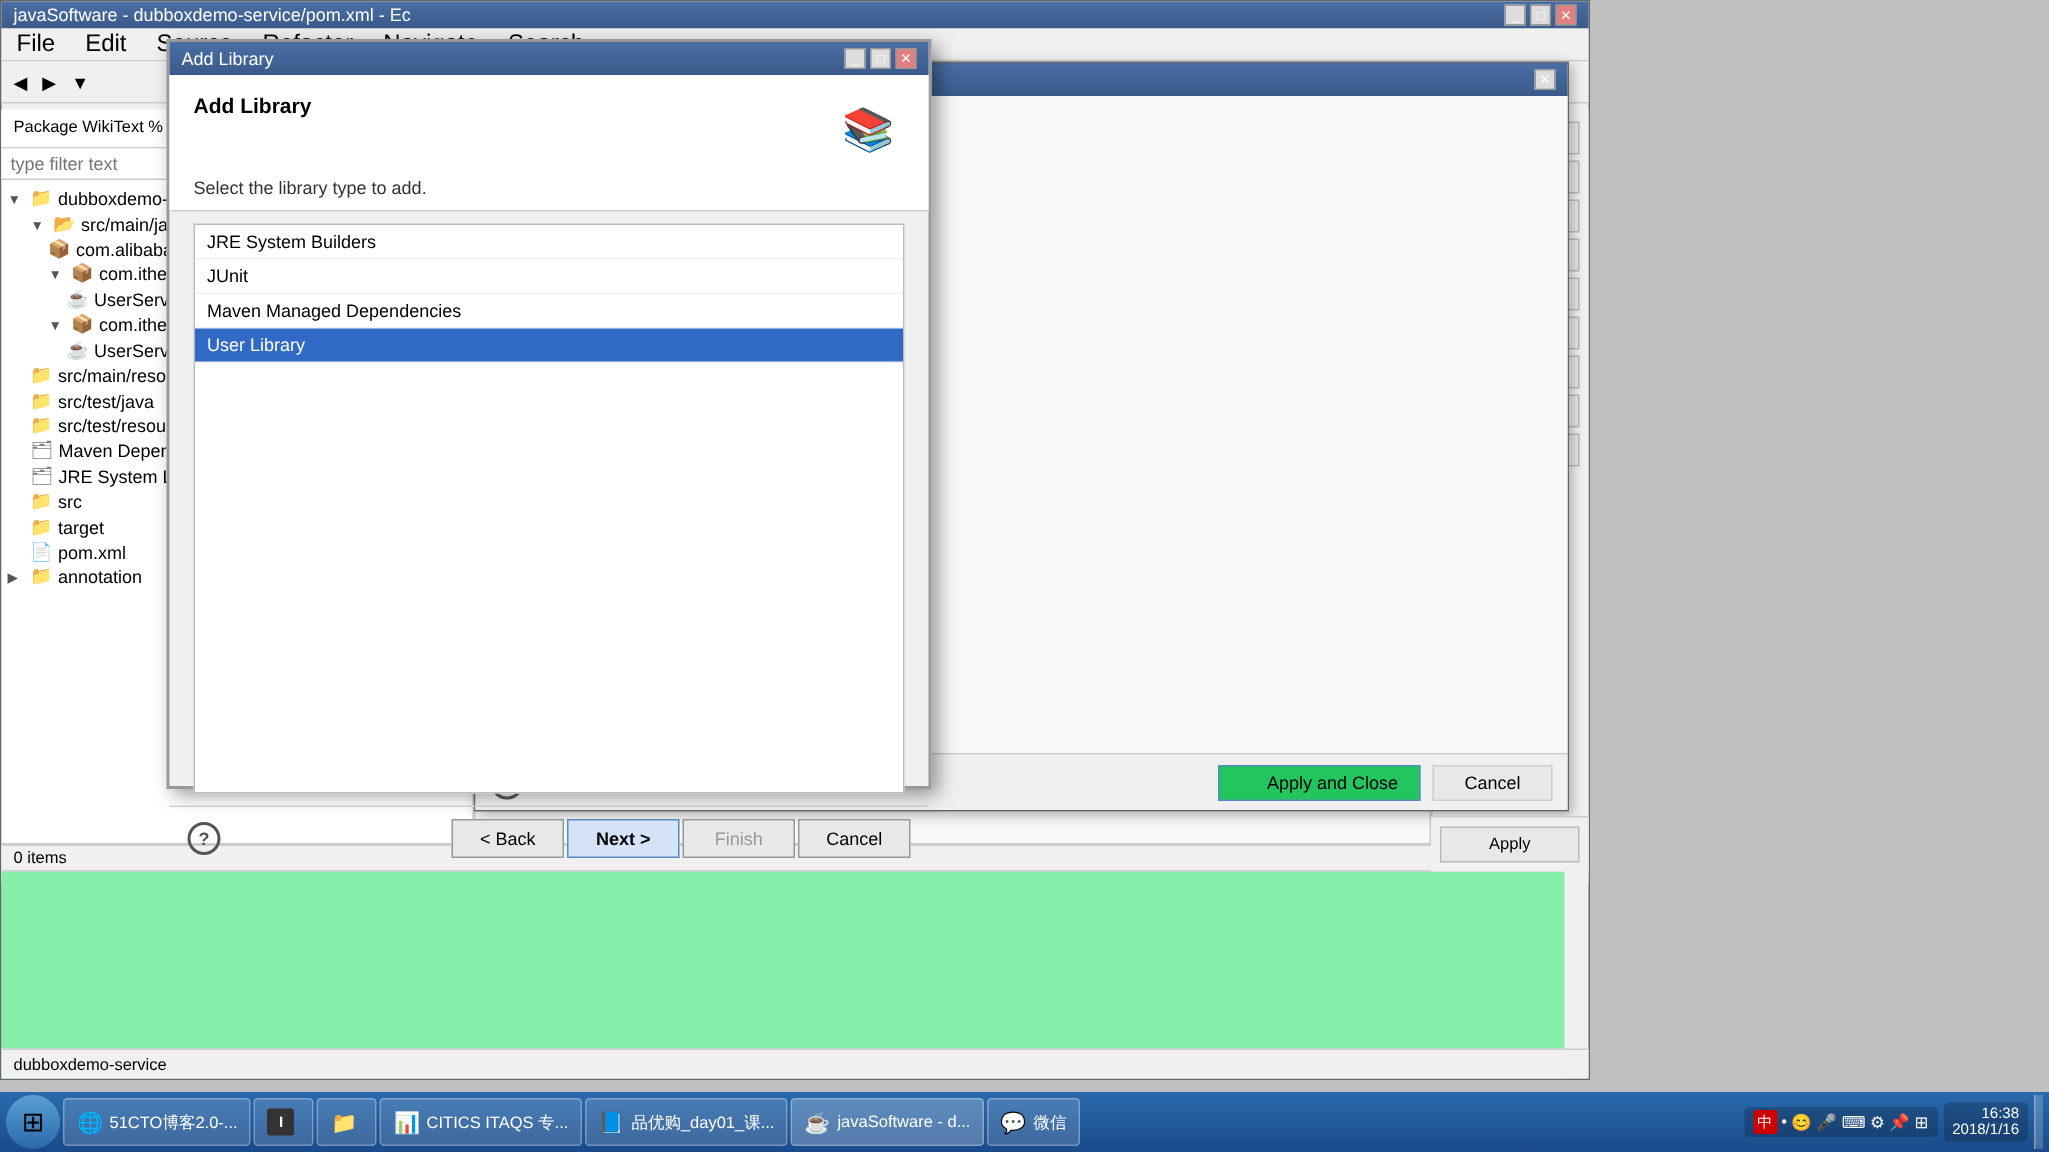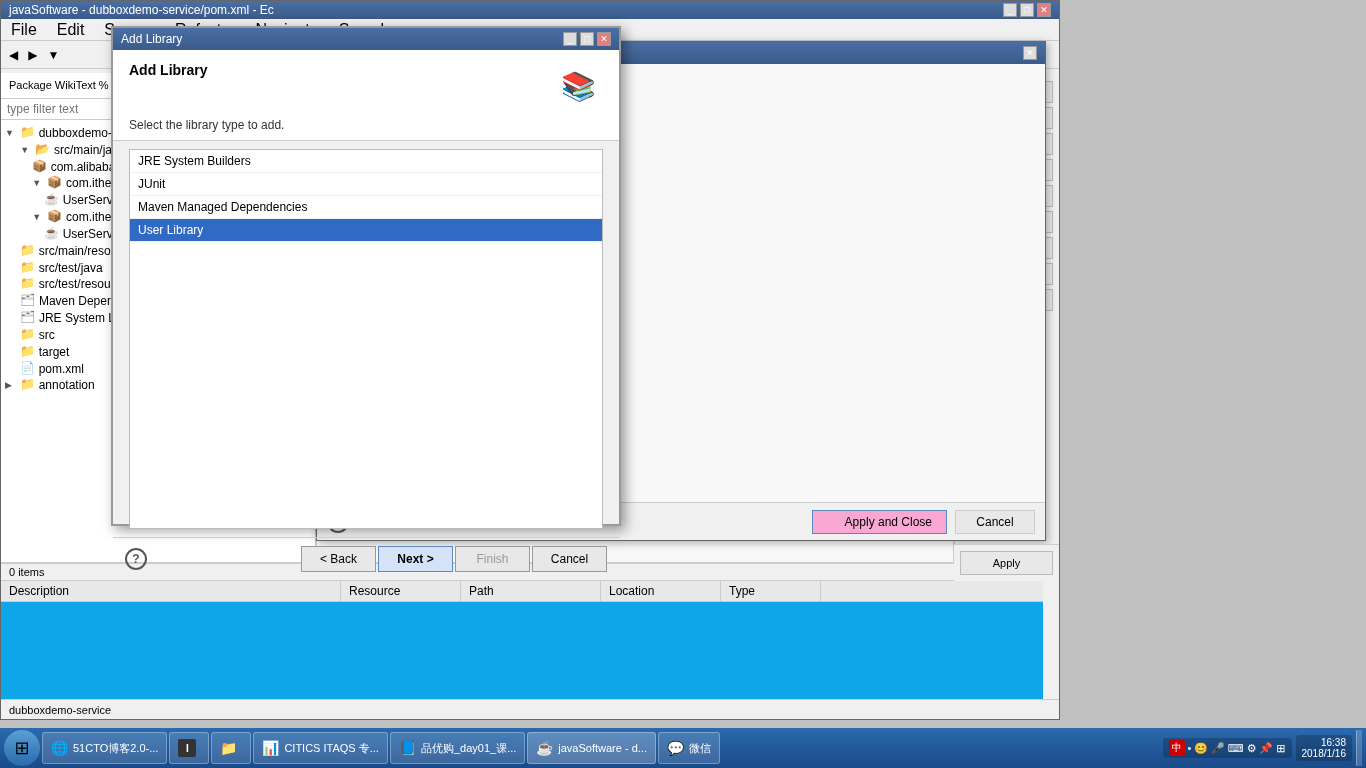--- a/index.html
+++ b/index.html
@@ -230,21 +230,21 @@
       padding: 4px 14px;
       border: 1px solid #ccc;
       background: #e8e8e8;
       cursor: pointer;
       font-size: 12px;
       min-width: 80px;
       text-align: center;
     }
 
     .props-btn.primary {
-      background: #f9a8d4;
+      background: #22c55e;
       border-color: #5a8ac0;
       padding-left: 32px;
     }
 
     
     .add-library-dialog {
       position: absolute;
       top: 25px; left: 110px;
       width: 510px;
       height: 500px;
@@ -392,21 +392,21 @@
       font-size: 11px;
       text-align: left;
       width: 100%;
     }
 
     
     .bottom-panel {
       position: absolute;
       bottom: 0; left: 0; right: 16px;
       height: 157px;
-      background: #0ea5e9;
+      background: #86efac;
       border-top: 2px solid #ccc;
     }
 
     .bottom-panel-header {
       background: #f0f0f0;
       border-bottom: 1px solid #ccc;
       padding: 2px 8px;
       font-size: 11px;
       display: flex;
       align-items: center;
@@ -839,27 +839,20 @@
         <button class="add-lib-btn" style="color:#999;">Finish</button>
         <button class="add-lib-btn">Cancel</button>
       </div>
     </div>
   </div>
 
   <div class="bottom-panel">
     <div class="bottom-panel-header">
       <span>0 items</span>
     </div>
-    <div class="bottom-table-header">
-      <div class="bottom-col bottom-col-description">Description</div>
-      <div class="bottom-col bottom-col-resource">Resource</div>
-      <div class="bottom-col bottom-col-path">Path</div>
-      <div class="bottom-col bottom-col-location">Location</div>
-      <div class="bottom-col bottom-col-type">Type</div>
-    </div>
   </div>
 
   <div class="status-bar">
     <span>dubboxdemo-service</span>
   </div>
 
 </div>
 
 <div class="taskbar" style="bottom:0;top:auto;position:fixed;">
   <div class="taskbar-start">

